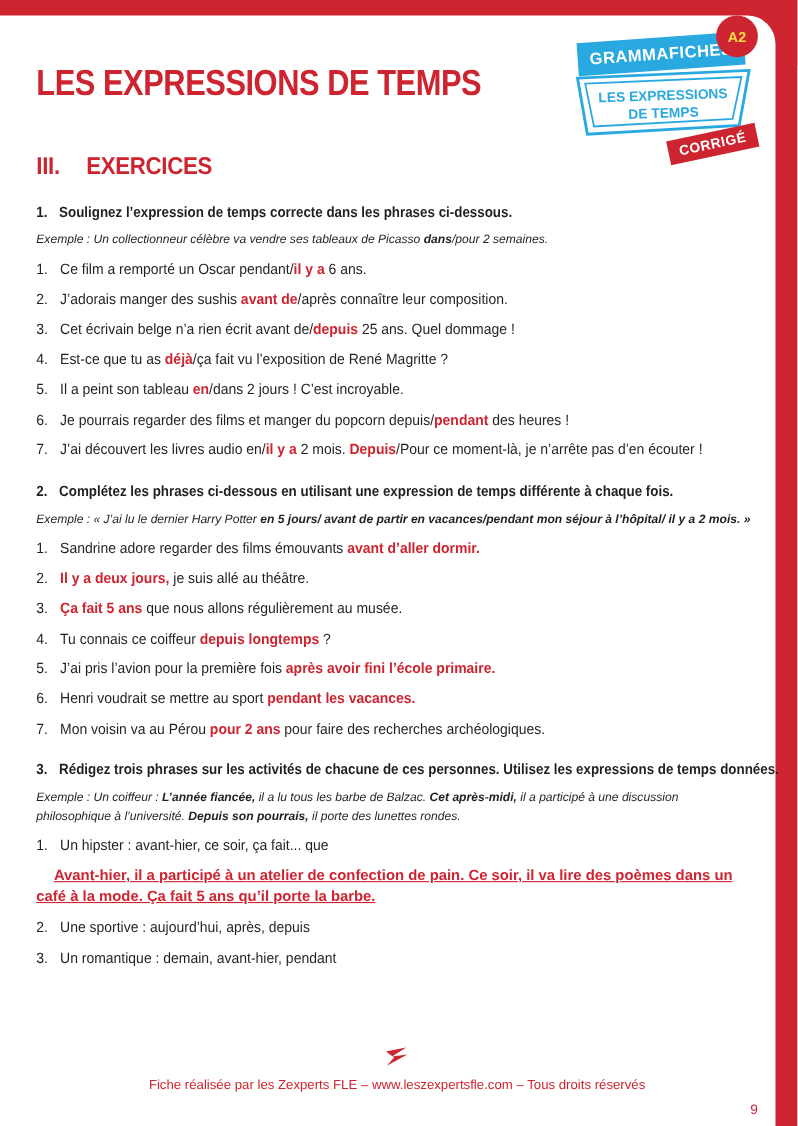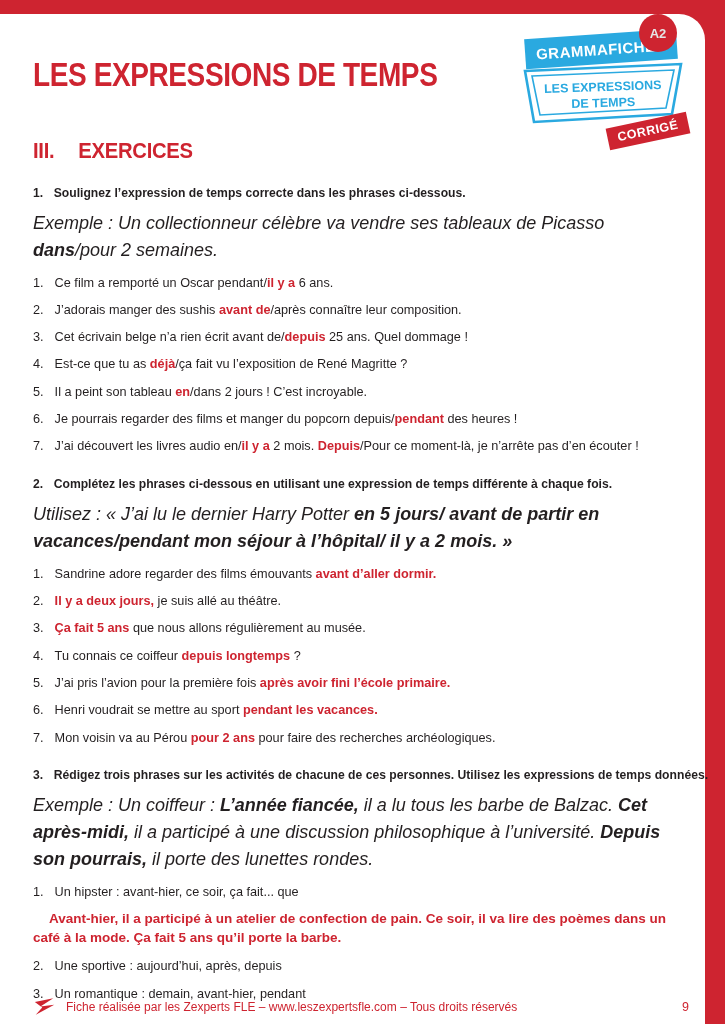--- a/index.html
+++ b/index.html
@@ -34,22 +34,22 @@
     color:var(--blue);font-weight:bold;font-size:12.5px;line-height:1.3;
     transform:rotate(-2deg);z-index:2;
   }
   .badge-banner{
     position:absolute;top:8px;left:6px;width:152px;height:30px;background:var(--blue);
     color:#fff;font-weight:bold;font-size:15px;letter-spacing:.5px;
     display:flex;align-items:center;justify-content:center;
     transform:rotate(-4deg);z-index:3;white-space:nowrap;
   }
   .badge-circle{
-    position:absolute;top:-12px;right:12px;width:38px;height:38px;border-radius:50%;
-    background:var(--red);color:#e5e5e5;font-weight:bold;font-size:13px;
+    position:absolute;top:-12px;right:0;width:38px;height:38px;border-radius:50%;
+    background:var(--red);color:#fde047;font-weight:bold;font-size:13px;
     display:flex;align-items:center;justify-content:center;z-index:4;
   }
   .badge-stamp{
     position:absolute;bottom:-2px;right:0;background:var(--red);color:#fff;
     font-weight:bold;font-size:12.5px;letter-spacing:.5px;padding:4px 10px;
     transform:rotate(-12deg);z-index:5;white-space:nowrap;
   }
 
   
   .section-title{
@@ -58,41 +58,41 @@
     transform:scaleX(.92);transform-origin:left center;white-space:nowrap;
   }
 
   
   .ex-heading{
     margin-top:21px;display:flex;font-weight:bold;font-size:13.5px;
     white-space:nowrap;transform:scaleX(.9);transform-origin:left center;
   }
   .ex-heading .item-num{flex:0 0 23px;}
   .example{
-    margin:10px 0 0 0;font-style:italic;font-size:18px;line-height:1.5;
+    margin:10px 0 0 0;font-style:italic;font-size:11px;line-height:1.5;
     max-width:655px;
   }
   .ex-items{margin-top:3px;}
   .ex-item{
     display:flex;margin-top:9.5px;font-size:13.5px;line-height:1.32;
     white-space:nowrap;transform:scaleX(.94);transform-origin:left center;
   }
   .ex-item .item-num{flex:0 0 23px;}
   .ex-item.answer{
     display:block;white-space:normal;transform:none;
     color:var(--red);font-weight:bold;text-indent:16px;
-    max-width:655px;margin-top:8px;line-height:1.45;
+    max-width:655px;margin-top:8px;line-height:1.45;text-decoration:underline;
   }
   .run-b{font-weight:bold;}
   .run-r{color:var(--red);font-weight:bold;}
 
   
   .footer{
     position:absolute;bottom:8px;left:33px;right:16px;
-    display:flex;align-items:center;gap:9px;color:var(--red);font-size:12px;
+    display:flex;align-items:center;gap:9px;color:var(--red);font-size:12px;flex-direction:column;
   }
   .z-logo{width:24px;height:19px;flex:0 0 auto;}
   .footer-page{margin-left:auto;font-size:12.5px;}
 </style>
 </head>
 <body>
 
 <div class="frame-top"></div>
 <div class="frame-right"></div>
 
@@ -157,21 +157,21 @@
           <span class="item-body"><span>J’ai découvert les livres audio en/</span><span class="run-r">il y a</span><span> 2 mois. </span><span class="run-r">Depuis</span><span>/Pour ce moment-là, je n’arrête pas d’en écouter !</span></span>
         </div>
       </div>
   </section>
 
   <section>
     <div class="ex-heading">
       <span class="item-num">2.</span>
       <span>Complétez les phrases ci-dessous en utilisant une expression de temps différente à chaque fois.</span>
     </div>
-    <p class="example"><span>Utilisez : « J’ai lu le dernier Harry Potter </span><span class="run-b">en 5 jours/ avant de partir en vacances/pendant mon séjour à l’hôpital/ il y a 2 mois. »</span></p>
+    <p class="example"><span>Exemple : « J’ai lu le dernier Harry Potter </span><span class="run-b">en 5 jours/ avant de partir en vacances/pendant mon séjour à l’hôpital/ il y a 2 mois. »</span></p>
     <div class="ex-items">
         <div class="ex-item">
           <span class="item-num">1.</span>
           <span class="item-body"><span>Sandrine adore regarder des films émouvants </span><span class="run-r">avant d’aller dormir.</span></span>
         </div>
         <div class="ex-item">
           <span class="item-num">2.</span>
           <span class="item-body"><span class="run-r">Il y a deux jours,</span><span> je suis allé au théâtre.</span></span>
         </div>
         <div class="ex-item">

